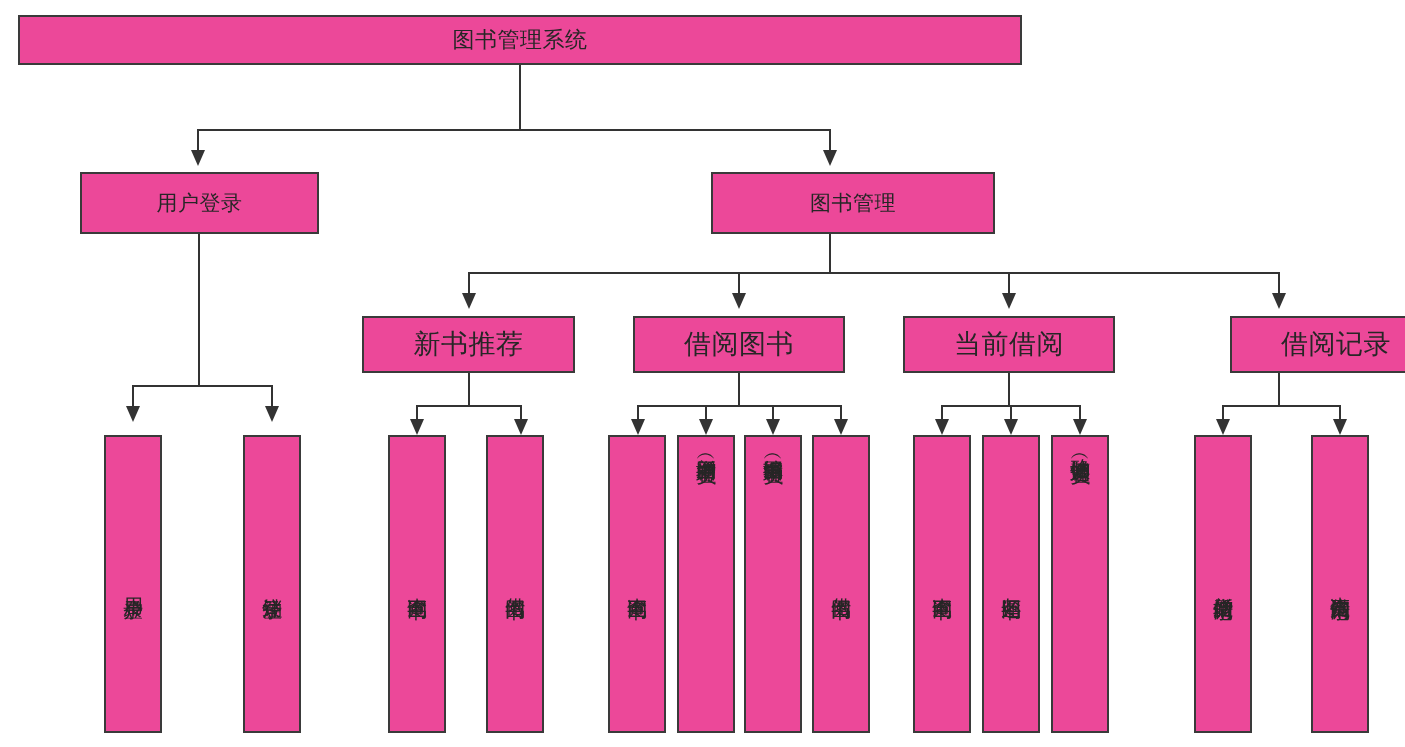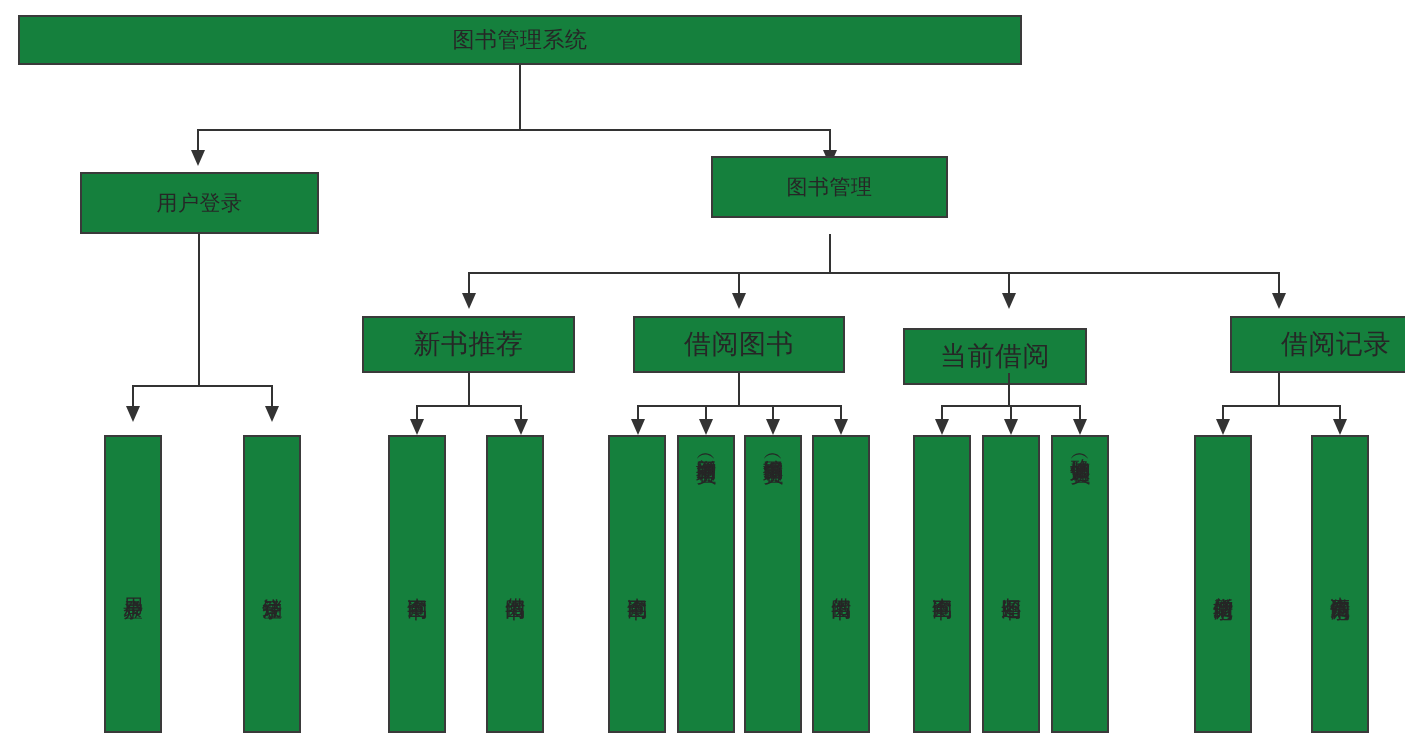--- a/index.html
+++ b/index.html
@@ -14,21 +14,21 @@
     position: relative;
     width: 1405px;
     height: 747px;
     background: #ffffff;
     overflow: hidden;
   }
   
   .node {
     position: absolute;
     box-sizing: border-box;
-    background: #15803d;
+    background: #ec4899;
     border: 2px solid #3a3a3a;
     display: flex;
     align-items: center;
     justify-content: center;
     color: #1b1b1b;
   }
   .node .label {
     font-size: 21px;
     line-height: 1.15;
     letter-spacing: 0.5px;
@@ -101,21 +101,21 @@
   <div class="hline" style="left:197px; top:129px; width:634px;"></div>
   <div class="vline" style="left:197px; top:129px; height:22px;"></div>
   <div class="arrow" style="left:191px; top:150px;"></div>
   <div class="vline" style="left:829px; top:129px; height:22px;"></div>
   <div class="arrow" style="left:823px; top:150px;"></div>
 
   <div class="node level2" style="left:80px; top:172px; width:239px; height:62px;">
     <span class="label">用户登录</span>
   </div>
 
-  <div class="node level2" style="left:711px; top:156px; width:237px; height:62px;">
+  <div class="node level2" style="left:711px; top:172px; width:284px; height:62px;">
     <span class="label">图书管理</span>
   </div>
 
   <div class="vline" style="left:198px; top:234px; height:152px;"></div>
   <div class="hline" style="left:132px; top:385px; width:140px;"></div>
   <div class="vline" style="left:132px; top:385px; height:22px;"></div>
   <div class="arrow" style="left:126px; top:406px;"></div>
   <div class="vline" style="left:271px; top:385px; height:22px;"></div>
   <div class="arrow" style="left:265px; top:406px;"></div>
 
@@ -129,21 +129,21 @@
   <div class="arrow" style="left:1002px; top:293px;"></div>
   <div class="vline" style="left:1278px; top:272px; height:22px;"></div>
   <div class="arrow" style="left:1272px; top:293px;"></div>
 
   <div class="node level3" style="left:362px; top:316px; width:213px; height:57px;">
     <span class="label">新书推荐</span>
   </div>
   <div class="node level3" style="left:633px; top:316px; width:212px; height:57px;">
     <span class="label">借阅图书</span>
   </div>
-  <div class="node level3" style="left:903px; top:328px; width:184px; height:57px;">
+  <div class="node level3" style="left:903px; top:316px; width:212px; height:57px;">
     <span class="label">当前借阅</span>
   </div>
   <div class="node level3" style="left:1230px; top:316px; width:212px; height:57px;">
     <span class="label">借阅记录</span>
   </div>
 
   <div class="vline" style="left:468px; top:373px; height:33px;"></div>
   <div class="hline" style="left:416px; top:405px; width:105px;"></div>
   <div class="vline" style="left:416px; top:405px; height:16px;"></div>
   <div class="arrow" style="left:410px; top:419px;"></div>

